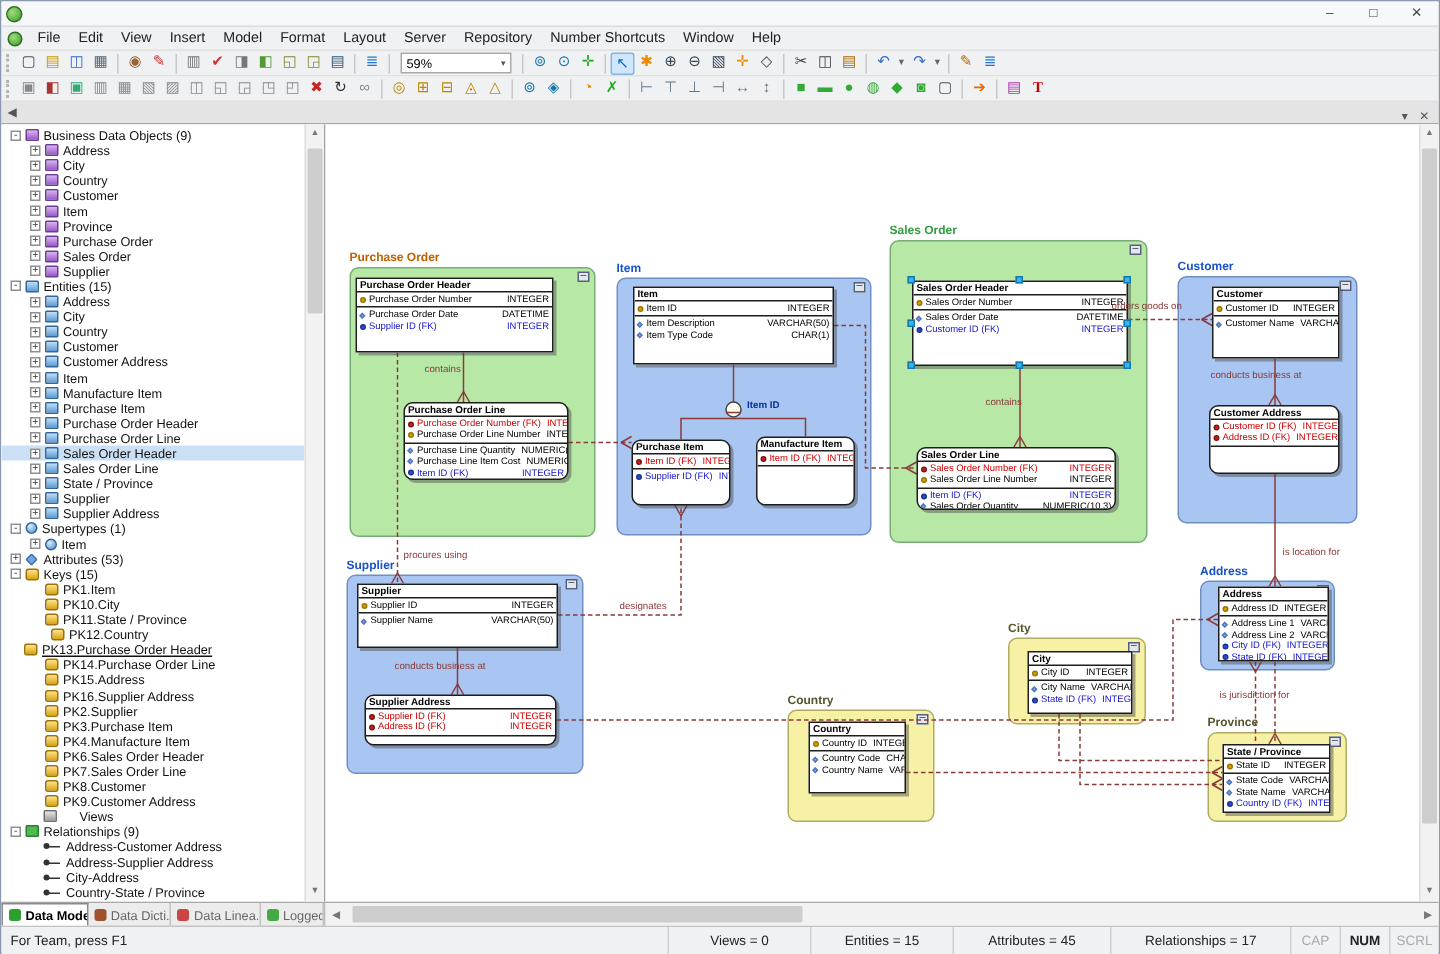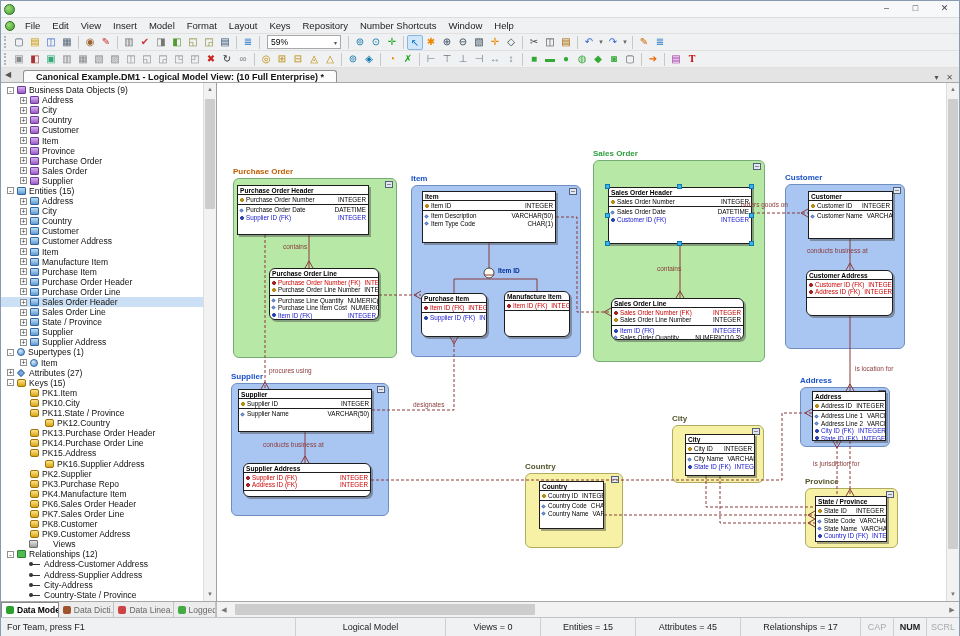--- a/index.html
+++ b/index.html
@@ -115,21 +115,21 @@
 
   <div class="menubar" id="menubar">
     <span class="appicon small"></span>
   <span class="menu-item">File</span>
       <span class="menu-item">Edit</span>
       <span class="menu-item">View</span>
       <span class="menu-item">Insert</span>
       <span class="menu-item">Model</span>
       <span class="menu-item">Format</span>
       <span class="menu-item">Layout</span>
-      <span class="menu-item">Keys</span>
+      <span class="menu-item">Server</span>
       <span class="menu-item">Repository</span>
       <span class="menu-item">Number Shortcuts</span>
       <span class="menu-item">Window</span>
       <span class="menu-item">Help</span>
     </div>
 
   <div class="toolbar" id="toolbar1">
       <span class="tbgrip"></span>
       <span class="tbico" style="color: rgb(68, 85, 102);">▢</span>
       <span class="tbico" style="color: rgb(204, 153, 0);">▤</span>
@@ -224,23 +224,20 @@
       <span class="tbico" style="color: rgb(85, 85, 85);">▢</span>
       <span class="tbsep"></span>
       <span class="tbico" style="color: rgb(238, 102, 0);">➔</span>
       <span class="tbsep"></span>
       <span class="tbico" style="color: rgb(170, 51, 170);">▤</span>
       <span class="tbico bold" style="color: rgb(204, 0, 0);">T</span>
     </div>
 
   <div class="tabbar">
     <span class="tabnav">◀</span>
-    <div class="tab">
-      <span>Canonical Example.DM1 - Logical Model View: (10 Full Enterprise) *</span>
-    </div>
     <span class="tabctrls">
       <span class="tabctrl">▾</span>
       <span class="tabctrl">✕</span>
     </span>
   </div>
 
   <div class="main">
     <div class="sidebar">
       <div class="tree" id="tree">
           <div class="trow" style="padding-left: 6px;">
@@ -379,21 +376,21 @@
             <span class="tlabel">Supertypes (1)</span>
           </div>
           <div class="trow" style="padding-left: 19px;">
             <span class="texp">+</span>
             <span class="tico i-supertype"></span>
             <span class="tlabel">Item</span>
           </div>
           <div class="trow" style="padding-left: 6px;">
             <span class="texp">+</span>
             <span class="tico i-attribute"></span>
-            <span class="tlabel">Attributes (27)</span>
+            <span class="tlabel">Attributes (53)</span>
           </div>
           <div class="trow" style="padding-left: 6px;">
             <span class="texp">-</span>
             <span class="tico i-key"></span>
             <span class="tlabel">Keys (15)</span>
           </div>
           <div class="trow" style="padding-left: 19px;">
             <span class="texp none"></span>
             <span class="tico i-key"></span>
             <span class="tlabel">PK1.Item</span>
@@ -401,54 +398,54 @@
           <div class="trow" style="padding-left: 19px;">
             <span class="texp none"></span>
             <span class="tico i-key"></span>
             <span class="tlabel">PK10.City</span>
           </div>
           <div class="trow" style="padding-left: 19px;">
             <span class="texp none"></span>
             <span class="tico i-key"></span>
             <span class="tlabel">PK11.State / Province</span>
           </div>
-          <div class="trow" style="padding-left: 34px;">
+          <div class="trow" style="padding-left: 23px;">
             <span class="texp none"></span>
             <span class="tico i-key"></span>
             <span class="tlabel">PK12.Country</span>
           </div>
-          <div class="trow" style="padding-left: 19px;">
+          <div class="trow" style="padding-left: 5px; text-decoration: underline;">
             <span class="texp none"></span>
             <span class="tico i-key"></span>
             <span class="tlabel">PK13.Purchase Order Header</span>
           </div>
           <div class="trow" style="padding-left: 19px;">
             <span class="texp none"></span>
             <span class="tico i-key"></span>
             <span class="tlabel">PK14.Purchase Order Line</span>
           </div>
           <div class="trow" style="padding-left: 19px;">
             <span class="texp none"></span>
             <span class="tico i-key"></span>
             <span class="tlabel">PK15.Address</span>
           </div>
-          <div class="trow" style="padding-left: 19px; margin-left: 15px;">
+          <div class="trow" style="padding-left: 19px;">
             <span class="texp none"></span>
             <span class="tico i-key"></span>
             <span class="tlabel">PK16.Supplier Address</span>
           </div>
           <div class="trow" style="padding-left: 19px;">
             <span class="texp none"></span>
             <span class="tico i-key"></span>
             <span class="tlabel">PK2.Supplier</span>
           </div>
           <div class="trow" style="padding-left: 19px;">
             <span class="texp none"></span>
             <span class="tico i-key"></span>
-            <span class="tlabel">PK3.Purchase Repo</span>
+            <span class="tlabel">PK3.Purchase Item</span>
           </div>
           <div class="trow" style="padding-left: 19px;">
             <span class="texp none"></span>
             <span class="tico i-key"></span>
             <span class="tlabel">PK4.Manufacture Item</span>
           </div>
           <div class="trow" style="padding-left: 19px;">
             <span class="texp none"></span>
             <span class="tico i-key"></span>
             <span class="tlabel">PK6.Sales Order Header</span>
@@ -469,21 +466,21 @@
             <span class="tlabel">PK9.Customer Address</span>
           </div>
           <div class="trow" style="padding-left: 6px; gap: 12px;">
             <span class="texp none"></span>
             <span class="tico i-views"></span>
             <span class="tlabel">Views</span>
           </div>
           <div class="trow" style="padding-left: 6px;">
             <span class="texp">-</span>
             <span class="tico i-relationship"></span>
-            <span class="tlabel">Relationships (12)</span>
+            <span class="tlabel">Relationships (9)</span>
           </div>
           <div class="trow" style="padding-left: 19px;">
             <span class="texp none"></span>
             <span class="tico i-rel"></span>
             <span class="tlabel">Address-Customer Address</span>
           </div>
           <div class="trow" style="padding-left: 19px;">
             <span class="texp none"></span>
             <span class="tico i-rel"></span>
             <span class="tlabel">Address-Supplier Address</span>
@@ -1052,21 +1049,20 @@
       <span class="sarr">◀</span>
       <div class="htrack">
         <div class="hthumb"></div>
       </div>
       <span class="sarr">▶</span>
     </div>
   </div>
 
   <div class="statusbar">
     <span class="shelp">For Team, press F1</span>
-    <span class="sseg w150">Logical Model</span>
     <span class="sseg w95">Views = 0</span>
     <span class="sseg w95">Entities = 15</span>
     <span class="sseg w105">Attributes = 45</span>
     <span class="sseg w120">Relationships = 17</span>
     <span class="sseg w33 dim">CAP</span>
     <span class="sseg w33 strong">NUM</span>
     <span class="sseg w33 dim">SCRL</span>
   </div>
 </div>
 

